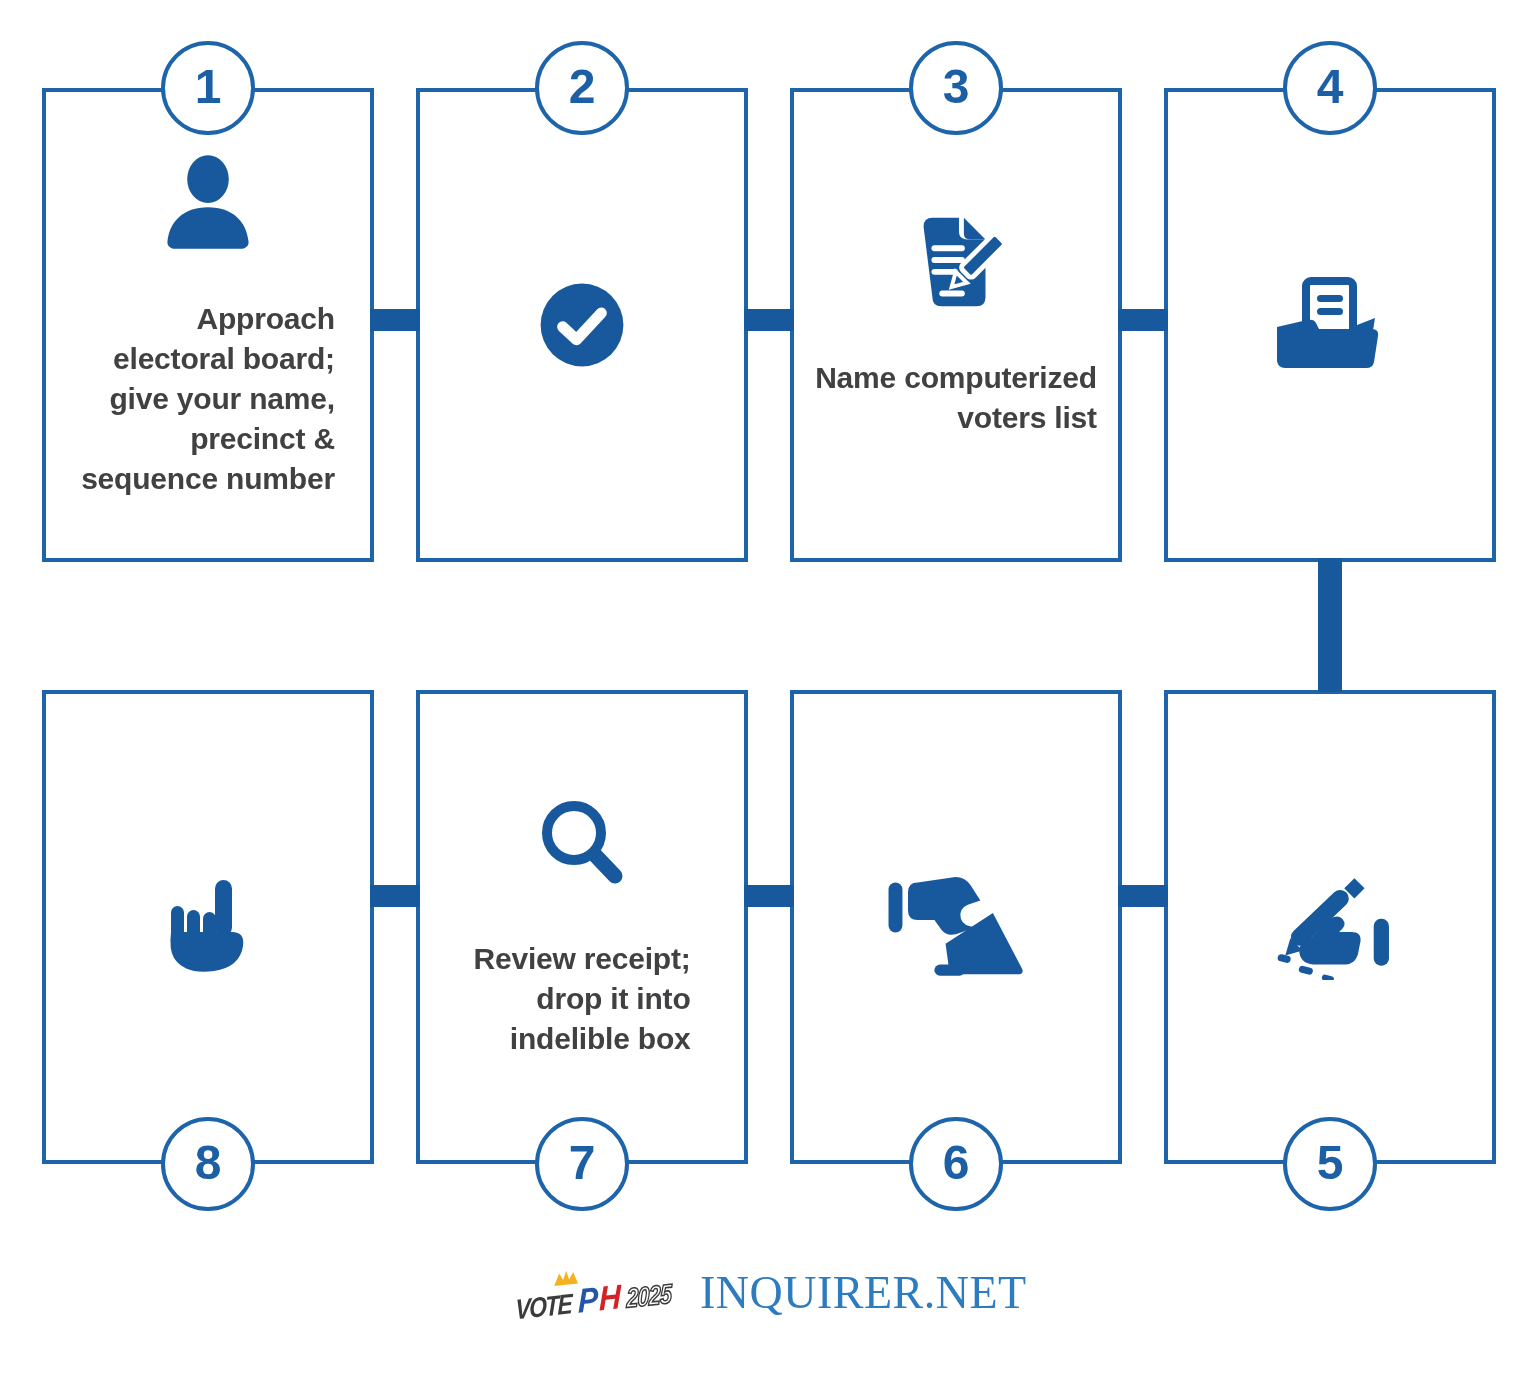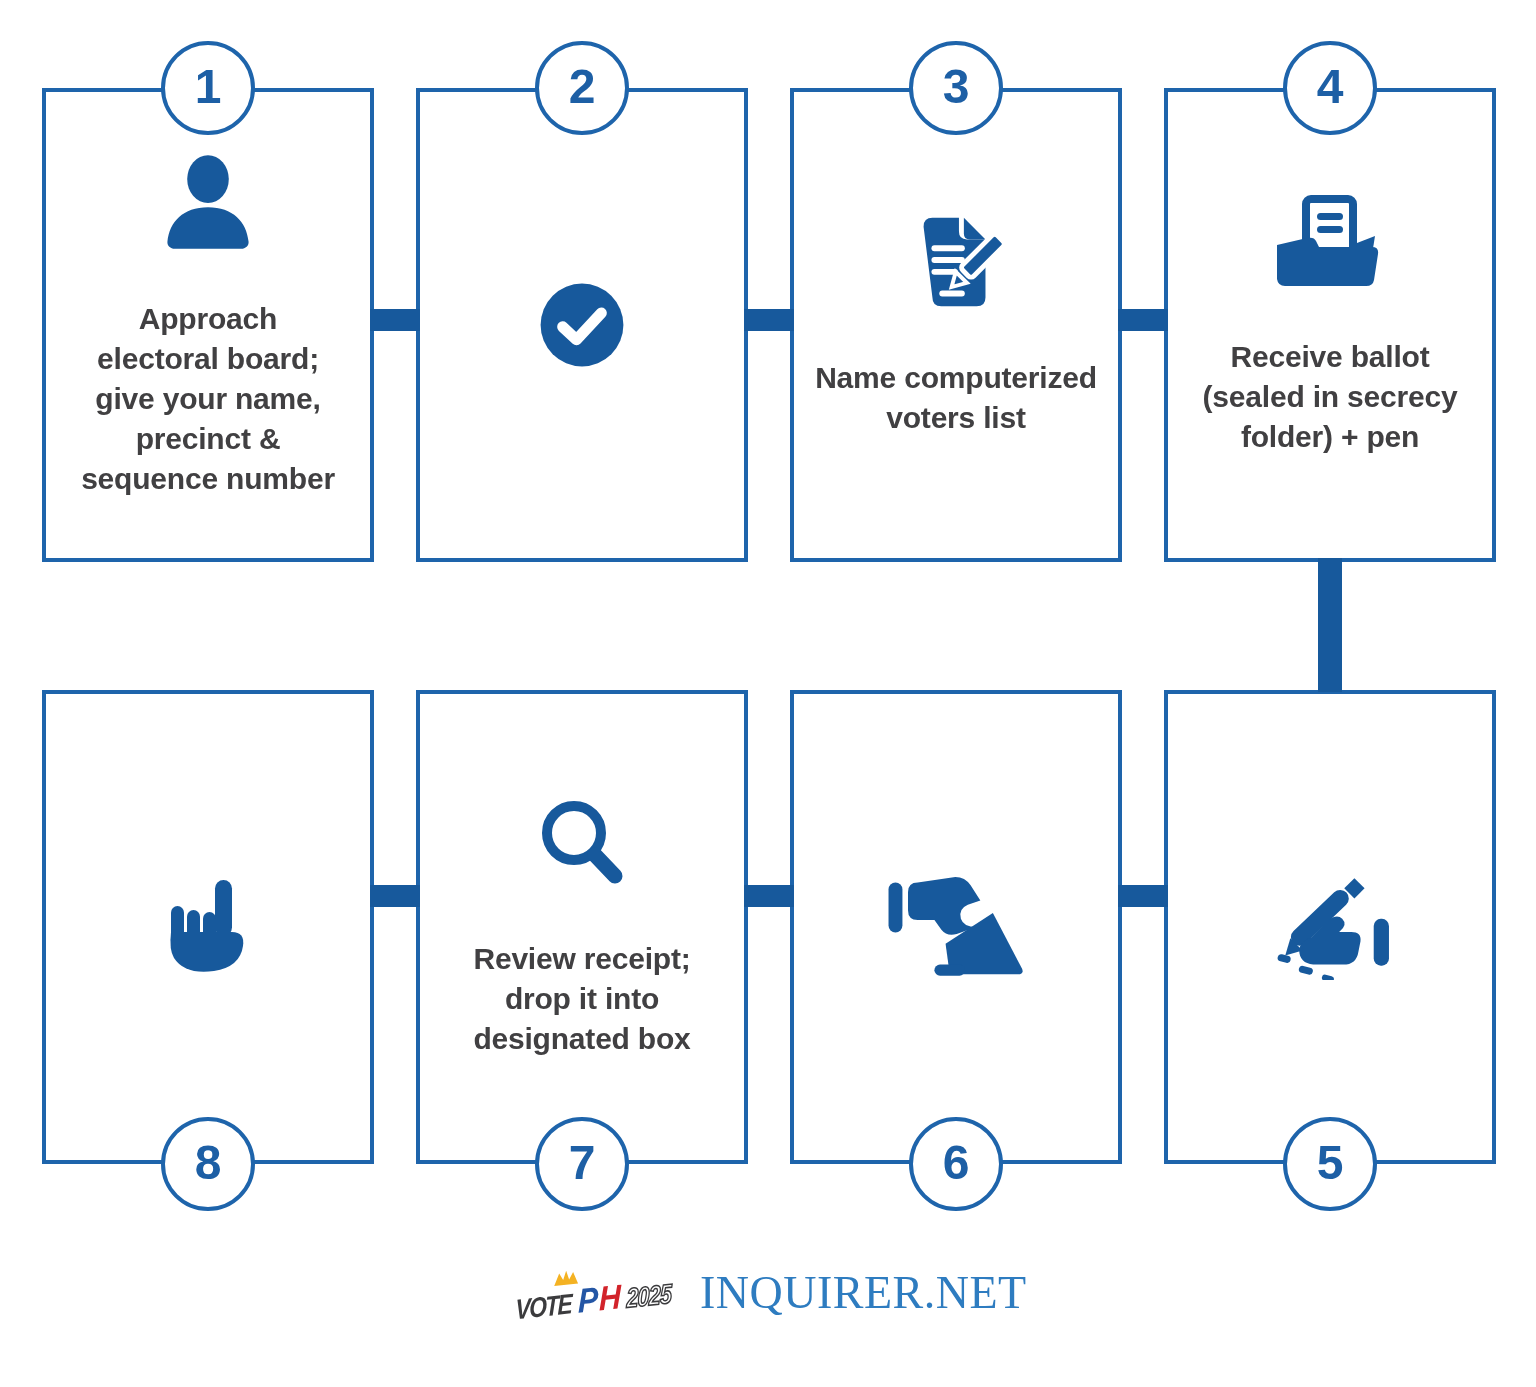--- a/index.html
+++ b/index.html
@@ -37,21 +37,21 @@
   .card.bottomrow .badge{bottom:-4px;transform:translate(-50%,50%);}
   .badge .num{
     font-size:48px;font-weight:bold;color:var(--blue-number);line-height:1;
     transform:translateY(-1px);
   }
 
   .icon{color:var(--blue-fill);display:flex;align-items:center;justify-content:center;}
   .icon svg{display:block;}
 
   .caption{
-    white-space:pre-line;text-align:center;
+    white-space:pre-line;text-align:right;
     font-size:30px;line-height:40px;font-weight:bold;color:var(--text);
     letter-spacing:-0.2px;
   }
 
   
   .hc{position:absolute;width:50px;height:22px;background:var(--blue-fill);z-index:2;}
   .hc.r1{top:309px}.hc.r2{top:885px}
   .hc.g1{left:370px}.hc.g2{left:744px}.hc.g3{left:1118px}
   .vc{position:absolute;left:1318px;top:558px;width:24px;height:134px;background:var(--blue-fill);z-index:2;}
 
@@ -143,23 +143,20 @@
     </div>
     <div class="icon">
       <svg width="116" height="100" viewBox="0 0 116 100" fill="currentColor">
         <rect x="34" y="6" width="47" height="54" rx="5" fill="#fff" stroke="currentColor" stroke-width="8"></rect>
         <rect x="45" y="20" width="26" height="7" rx="3.5"></rect>
         <rect x="45" y="33" width="26" height="7" rx="3.5"></rect>
         <path d="M85 50 L103 43 L95 93 L84 93 Z"></path>
         <path d="M5 52 L35 45 q7 -1.5 9 3 l3 6 h53 q7 0 6 7 l-4 26 q-1 6 -8 6 H13 q-7 0 -8 -7 z"></path>
       </svg>
     </div>
-    <div class="caption">Receive ballot
-(sealed in secrecy
-folder) + pen</div>
   </div>
 
   <div class="card bottomrow c8">
     <div class="badge">
       <span class="num">8</span>
     </div>
     <div class="icon">
       <svg width="100" height="100" viewBox="0 0 100 100" fill="currentColor">
         <rect x="57" y="3" width="17" height="56" rx="8.5"></rect>
         <rect x="13" y="29" width="13" height="33" rx="6.5"></rect>
@@ -175,21 +172,21 @@
       <span class="num">7</span>
     </div>
     <div class="icon">
       <svg width="100" height="100" viewBox="0 0 100 100">
         <circle cx="42" cy="38" r="27" fill="none" stroke="currentColor" stroke-width="10"></circle>
         <line x1="63" y1="60" x2="83" y2="81" stroke="currentColor" stroke-width="15" stroke-linecap="round"></line>
       </svg>
     </div>
     <div class="caption">Review receipt;
 drop it into
-designated box</div>
+indelible box</div>
   </div>
 
   <div class="card bottomrow c6">
     <div class="badge">
       <span class="num">6</span>
     </div>
     <div class="icon">
       <svg width="160" height="112" viewBox="0 0 115 80" fill="currentColor">
         <rect x="9" y="8" width="10" height="36" rx="5"></rect>
         <path d="M30 8 q-7 0 -7 7 v13 q0 7 7 7 h12 l5 7 q4 5 11 3 l14 -5 q-9 0 -11 -6 q-2 -7 5 -10 l9 -3 -7 -11 q-4 -6 -11 -6 z"></path>

